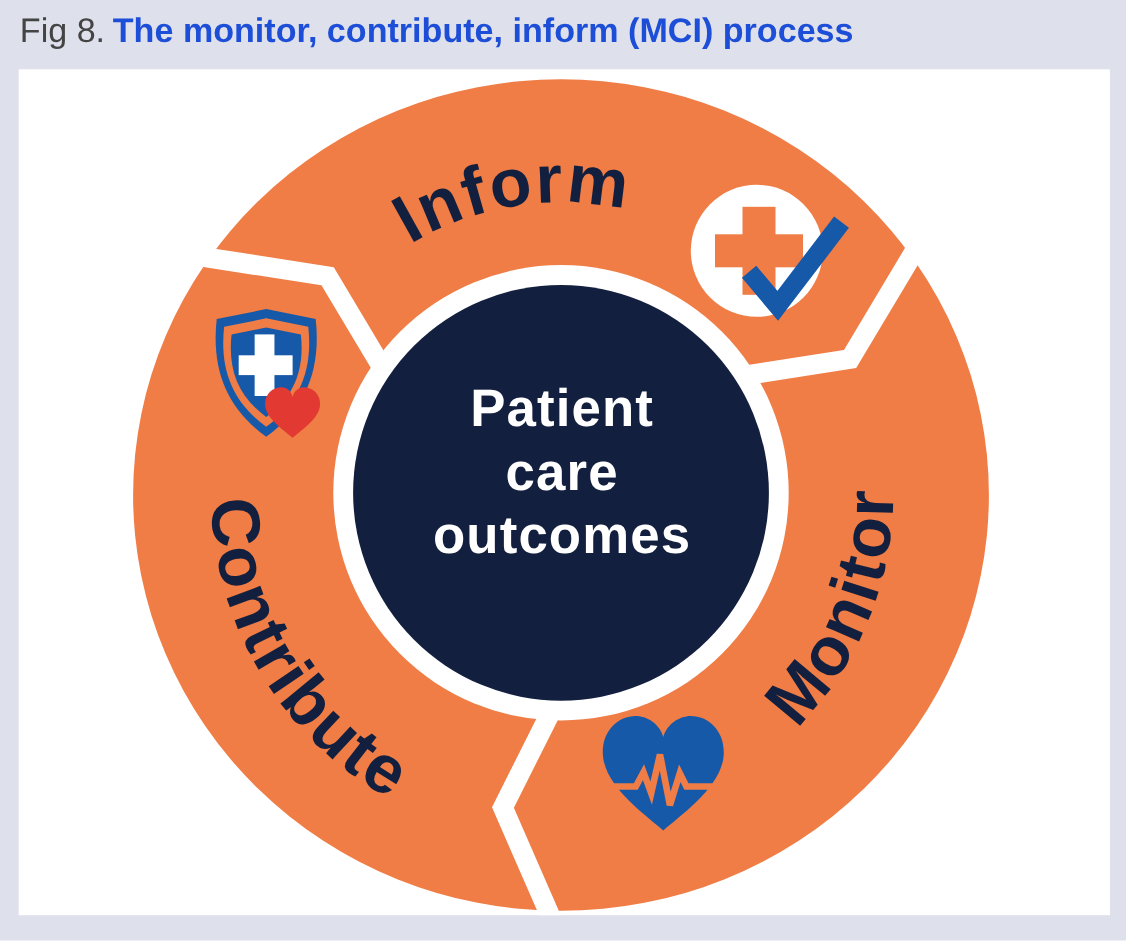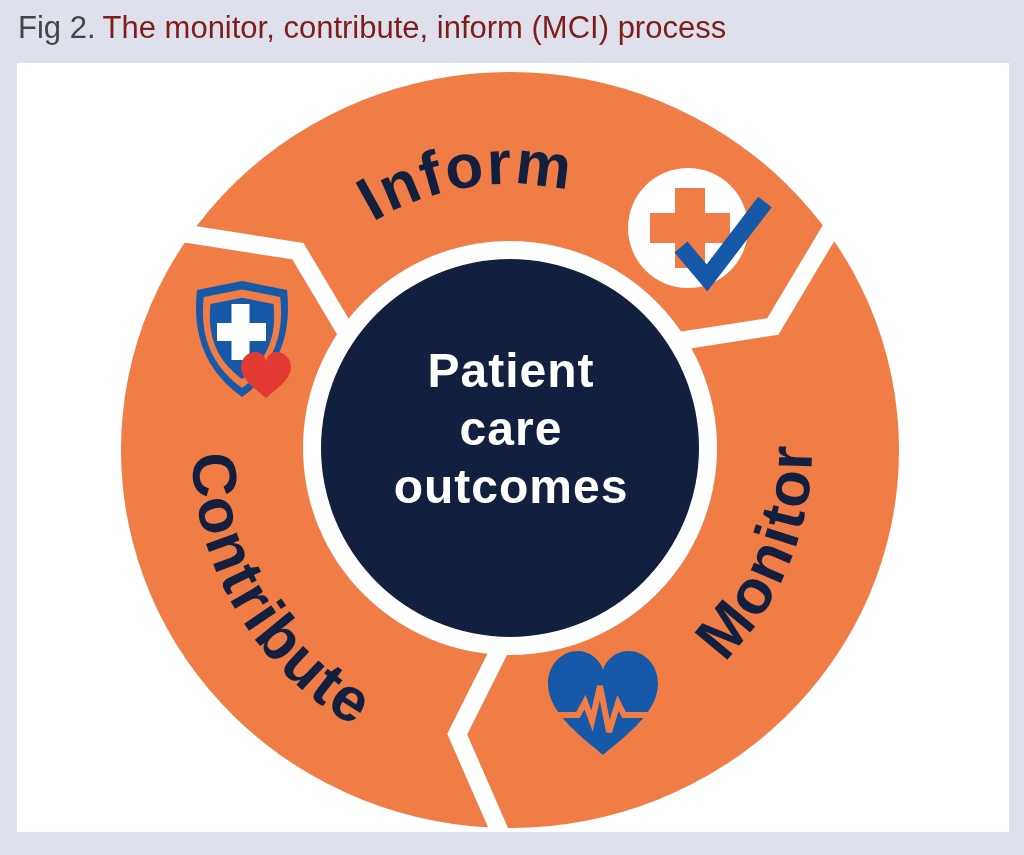--- a/index.html
+++ b/index.html
@@ -6,40 +6,40 @@
   body{
     width:1024px;height:855px;position:relative;overflow:hidden;
     background:#DEE0EB;
     font-family:"Liberation Sans", sans-serif;
   }
   .fig-title{
     position:absolute;left:18px;top:8px;
     font-size:31px;line-height:40px;white-space:nowrap;
   }
   .fig-label{font-weight:400;color:#454444;}
-  .fig-heading{font-weight:400;color:#7f1d1d;margin-left:7px;}
+  .fig-heading{font-weight:700;color:#1d4ed8;margin-left:7px;}
   .panel{
     position:absolute;left:17px;top:63px;width:992px;height:769px;
     background:#FFFFFF;
   }
   .panel svg{position:absolute;left:0;top:0;}
   .ring-word{
     fill:#131F3E;font-weight:700;font-size:62px;letter-spacing:2px;
     font-family:"Liberation Sans", sans-serif;
   }
   .center-word{
     fill:#FFFFFF;font-weight:700;font-size:48px;letter-spacing:1px;
     text-anchor:middle;font-family:"Liberation Sans", sans-serif;
   }
 </style>
 </head>
 <body>
 
 <header class="fig-title">
-  <span class="fig-label">Fig 2.</span><span class="fig-heading">The monitor, contribute, inform (MCI) process</span>
+  <span class="fig-label">Fig 8.</span><span class="fig-heading">The monitor, contribute, inform (MCI) process</span>
 </header>
 
 <div class="panel">
   <svg width="992" height="769" viewBox="17 63 992 769" xmlns="http://www.w3.org/2000/svg">
 
     <defs>
       <path id="arcInform" d="M262.6,354.0 A265,265 0 0 1 716.0,282.2"></path>
       <path id="arcMonitor" d="M552.0,748.1 A302,302 0 0 0 748.0,263.1"></path>
       <path id="arcContribute" d="M231.9,294.8 A318,318 0 0 0 515.6,767.0"></path>
     </defs>

